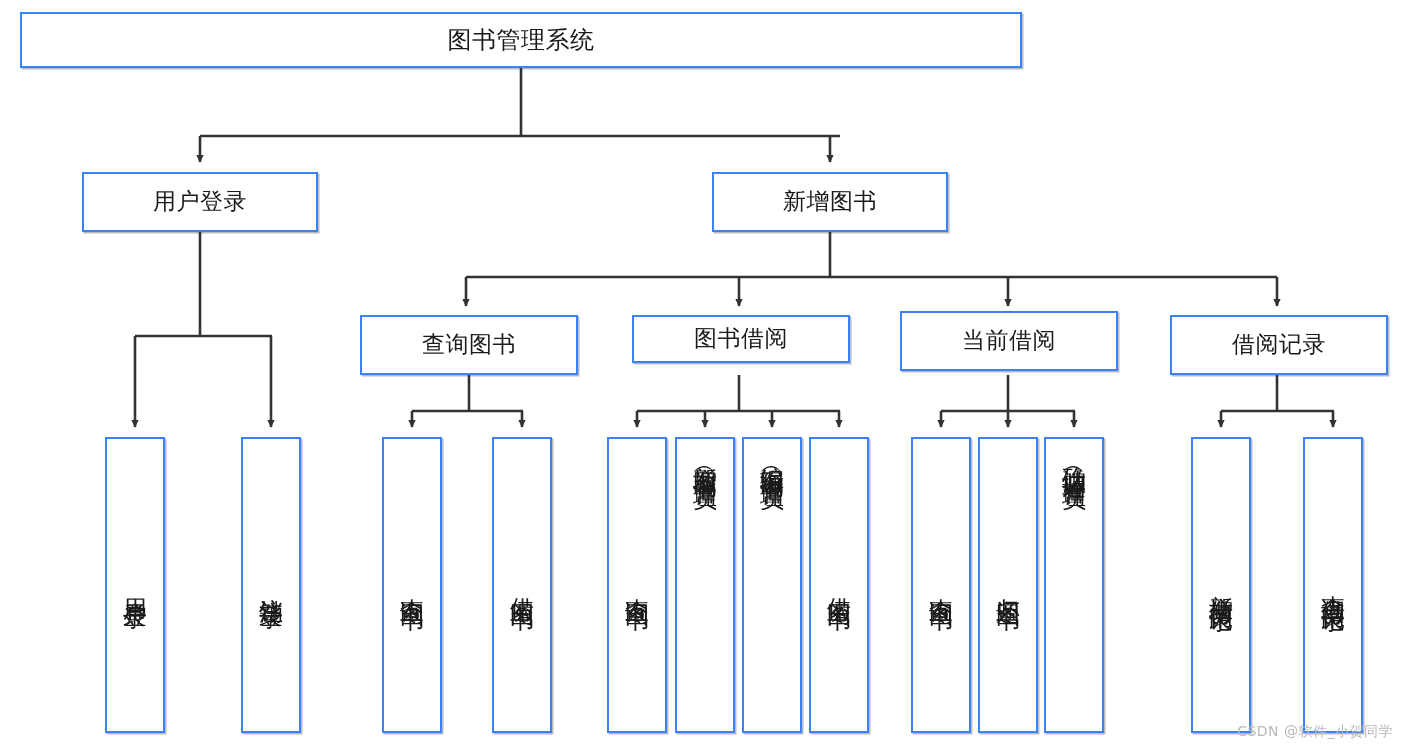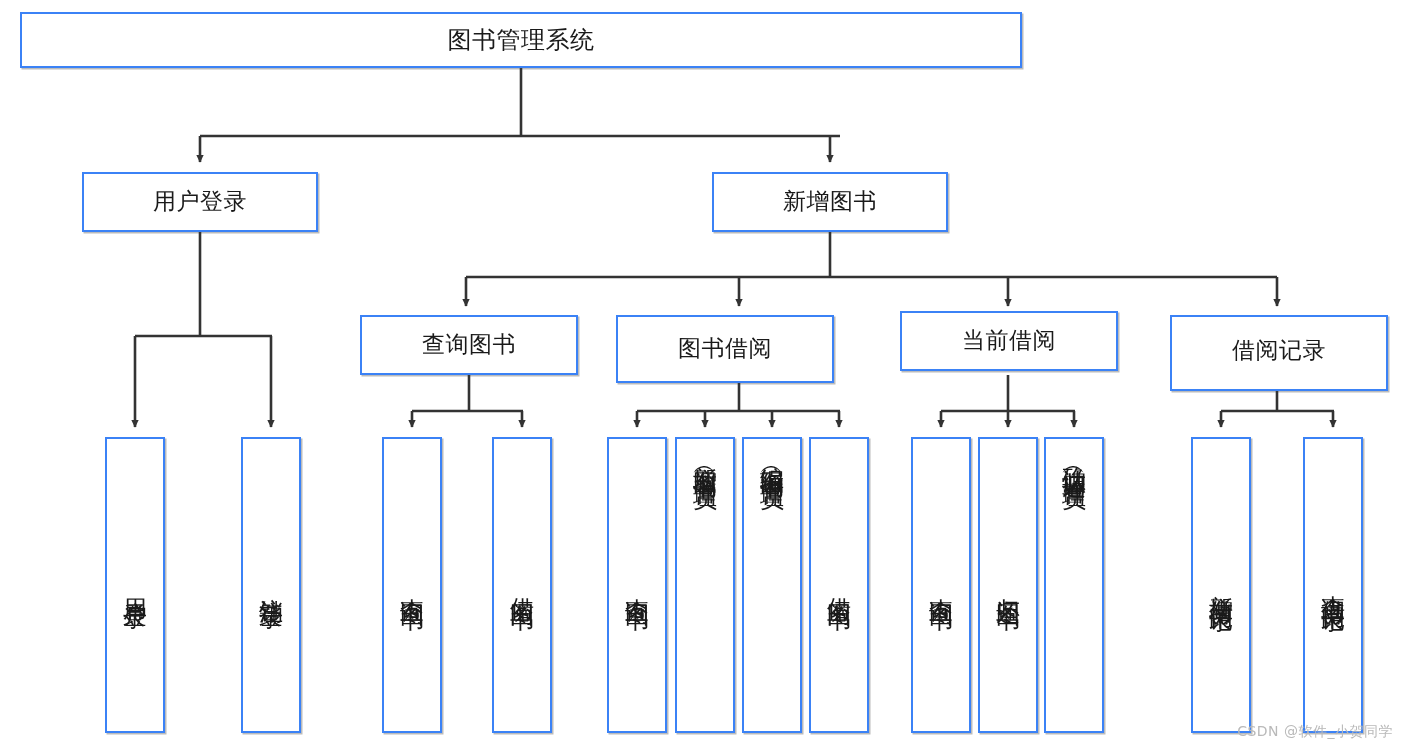--- a/index.html
+++ b/index.html
@@ -140,27 +140,27 @@
   <div class="node horizontal" style="left:82px; top:172px; width:236px; height:60px;">
     <span class="node-label">用户登录</span>
   </div>
   <div class="node horizontal" style="left:712px; top:172px; width:236px; height:60px;">
     <span class="node-label">新增图书</span>
   </div>
 
   <div class="node horizontal" style="left:360px; top:315px; width:218px; height:60px;">
     <span class="node-label">查询图书</span>
   </div>
-  <div class="node horizontal" style="left:616px; top:315px; width:218px; height:68px;">
+  <div class="node horizontal" style="left:632px; top:315px; width:218px; height:48px;">
     <span class="node-label">图书借阅</span>
   </div>
   <div class="node horizontal" style="left:900px; top:311px; width:218px; height:60px;">
     <span class="node-label">当前借阅</span>
   </div>
-  <div class="node horizontal" style="left:1170px; top:315px; width:218px; height:76px;font-family:Liberation Mono, monospace;">
+  <div class="node horizontal" style="left:1170px; top:315px; width:218px; height:60px;">
     <span class="node-label">借阅记录</span>
   </div>
 
   <div class="node vertical centered" style="left:105px; top:437px; width:60px; height:296px;">
     <span class="node-label">用户登录</span>
   </div>
   <div class="node vertical centered" style="left:241px; top:437px; width:60px; height:296px;">
     <span class="node-label">注销登录</span>
   </div>
 

